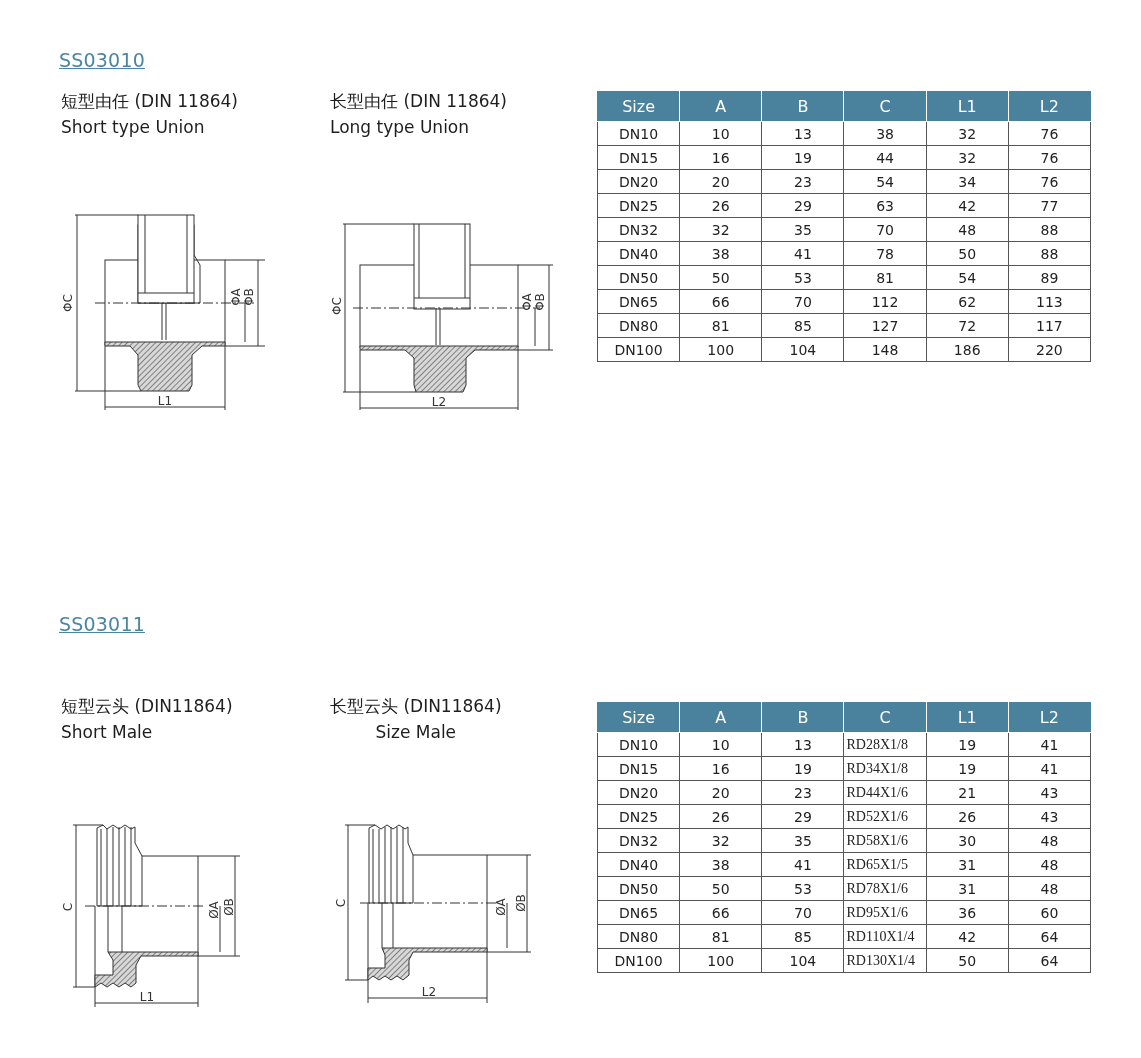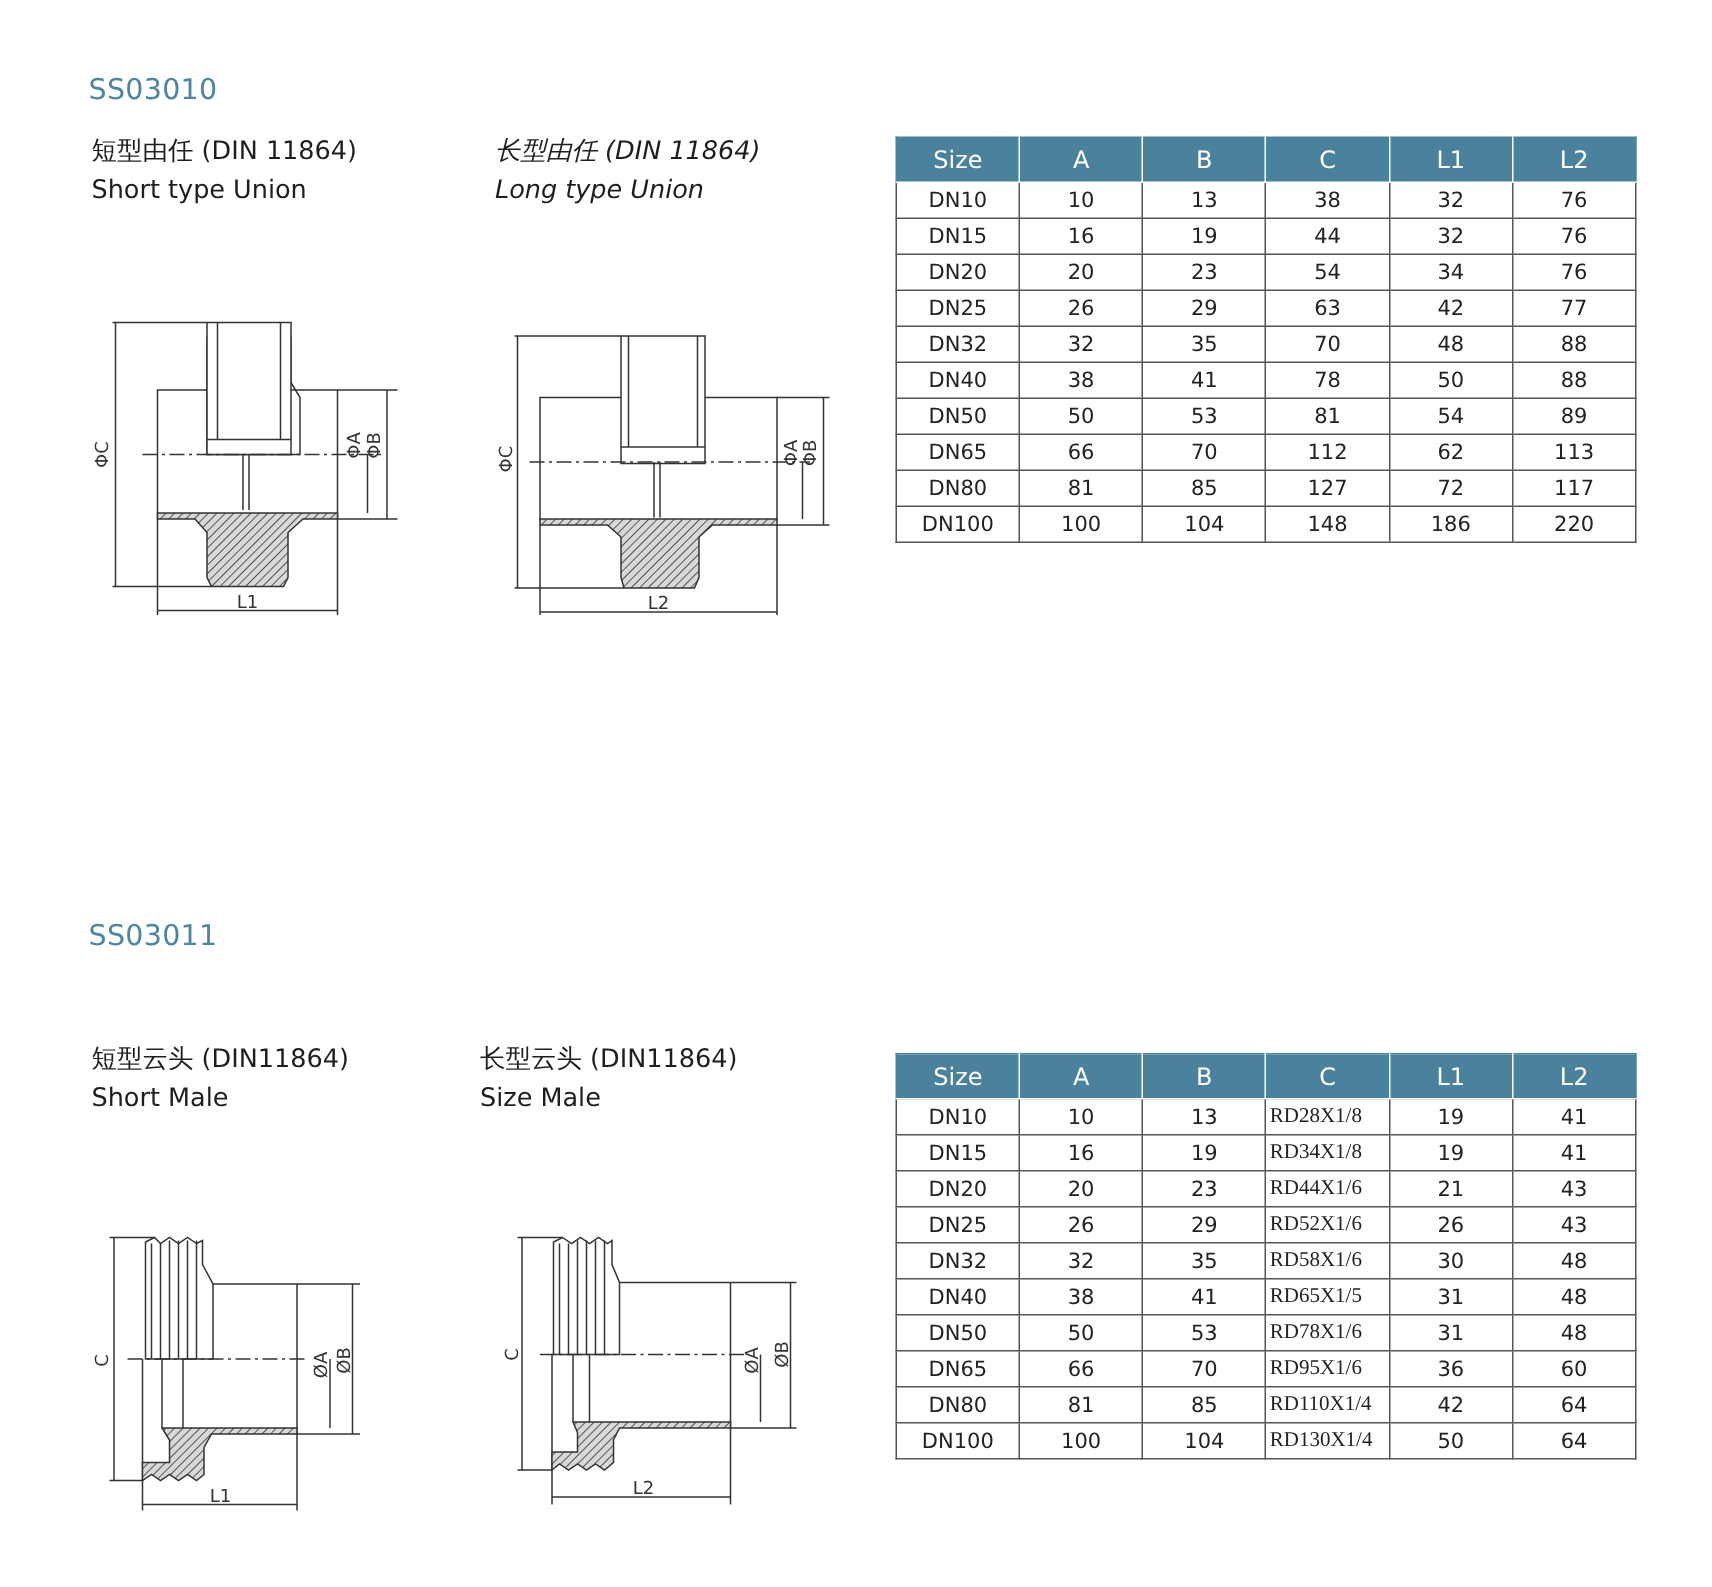--- a/index.html
+++ b/index.html
@@ -1,19 +1,19 @@
 <!DOCTYPE html>
 <html><head>
   <meta charset="utf-8">
   <style>
     html, body { margin: 0; padding: 0; background: #ffffff; }
     body { width: 1141px; height: 1058px; position: relative; overflow: hidden;
            font-family: "DejaVu Sans", "Liberation Sans", sans-serif; color: #222; }
     .section-code { position: absolute; left: 59px; font-size: 19px; color: #4a86a0;
-                    font-family: "DejaVu Sans", sans-serif; letter-spacing: 0.2px; }
+                    font-family: "DejaVu Sans", sans-serif; letter-spacing: 0.2px; text-decoration: underline; }
     .prod-label { position: absolute; font-size: 17px; line-height: 26px; color: #1e1e1e; }
     .prod-label div { white-space: nowrap; }
     .drawing { position: absolute; }
     table.spec { position: absolute; border-collapse: collapse; font-size: 14px; color: #222;
                  table-layout: fixed; }
     table.spec th { background: #4a819c; color: #ffffff; font-weight: normal; font-size: 16px;
                     height: 29px; border: 1px solid #ffffff; border-top: 1px solid #4a819c;
                     padding: 0; }
     table.spec th:first-child { border-left: 1px solid #4a819c; margin-left: 29px; }
     table.spec th:last-child { border-right: 1px solid #4a819c; }
@@ -32,21 +32,21 @@
     </pattern>
   </defs>
 </svg>
 
 <div class="section-code" style="top:49px;">SS03010</div>
 
 <div class="prod-label" style="left:61px; top:88px;">
   <div>短型由任 (DIN 11864)</div>
   <div>Short type Union</div>
 </div>
-<div class="prod-label" style="left:330px; top:88px;font-style:italic;">
+<div class="prod-label" style="left:330px; top:88px;">
   <div>长型由任 (DIN 11864)</div>
   <div>Long type Union</div>
 </div>
 
 <svg class="drawing" style="left:55px; top:205px;" width="215" height="210" font-family="DejaVu Sans, sans-serif" font-size="12">
   <g stroke="#333" stroke-width="1" fill="none">
 
     <path d="M88 12 L135 12 L139 20 L139 50 L145 60 L145 98 L83 98 L83 50 L83 20 Z" fill="#fff"></path>
     <line x1="90" y1="12" x2="90" y2="88"></line>
     <line x1="135" y1="12" x2="135" y2="88"></line>
@@ -210,21 +210,21 @@
       </tr>
   </tbody>
 </table>
 
 <div class="section-code" style="top:613px;">SS03011</div>
 
 <div class="prod-label" style="left:61px; top:693px;">
   <div>短型云头 (DIN11864)</div>
   <div>Short Male</div>
 </div>
-<div class="prod-label" style="left:320px; top:693px;">
+<div class="prod-label" style="left:330px; top:693px;text-align:center;">
   <div>长型云头 (DIN11864)</div>
   <div>Size Male</div>
 </div>
 
 <svg class="drawing" style="left:55px; top:815px;" width="200" height="200" font-family="DejaVu Sans, sans-serif" font-size="12">
   <g stroke="#333" stroke-width="1" fill="none">
     <path d="M42 13 L48 10 L52 14 L58 10 L64 14 L70 10 L76 14 L80 12 L80 28 L87 41 L87 91 L42 91 Z" fill="#fff"></path>
     <line x1="46" y1="14" x2="46" y2="91"></line>
     <line x1="52" y1="14" x2="52" y2="91"></line>
     <line x1="58" y1="12" x2="58" y2="91"></line>

